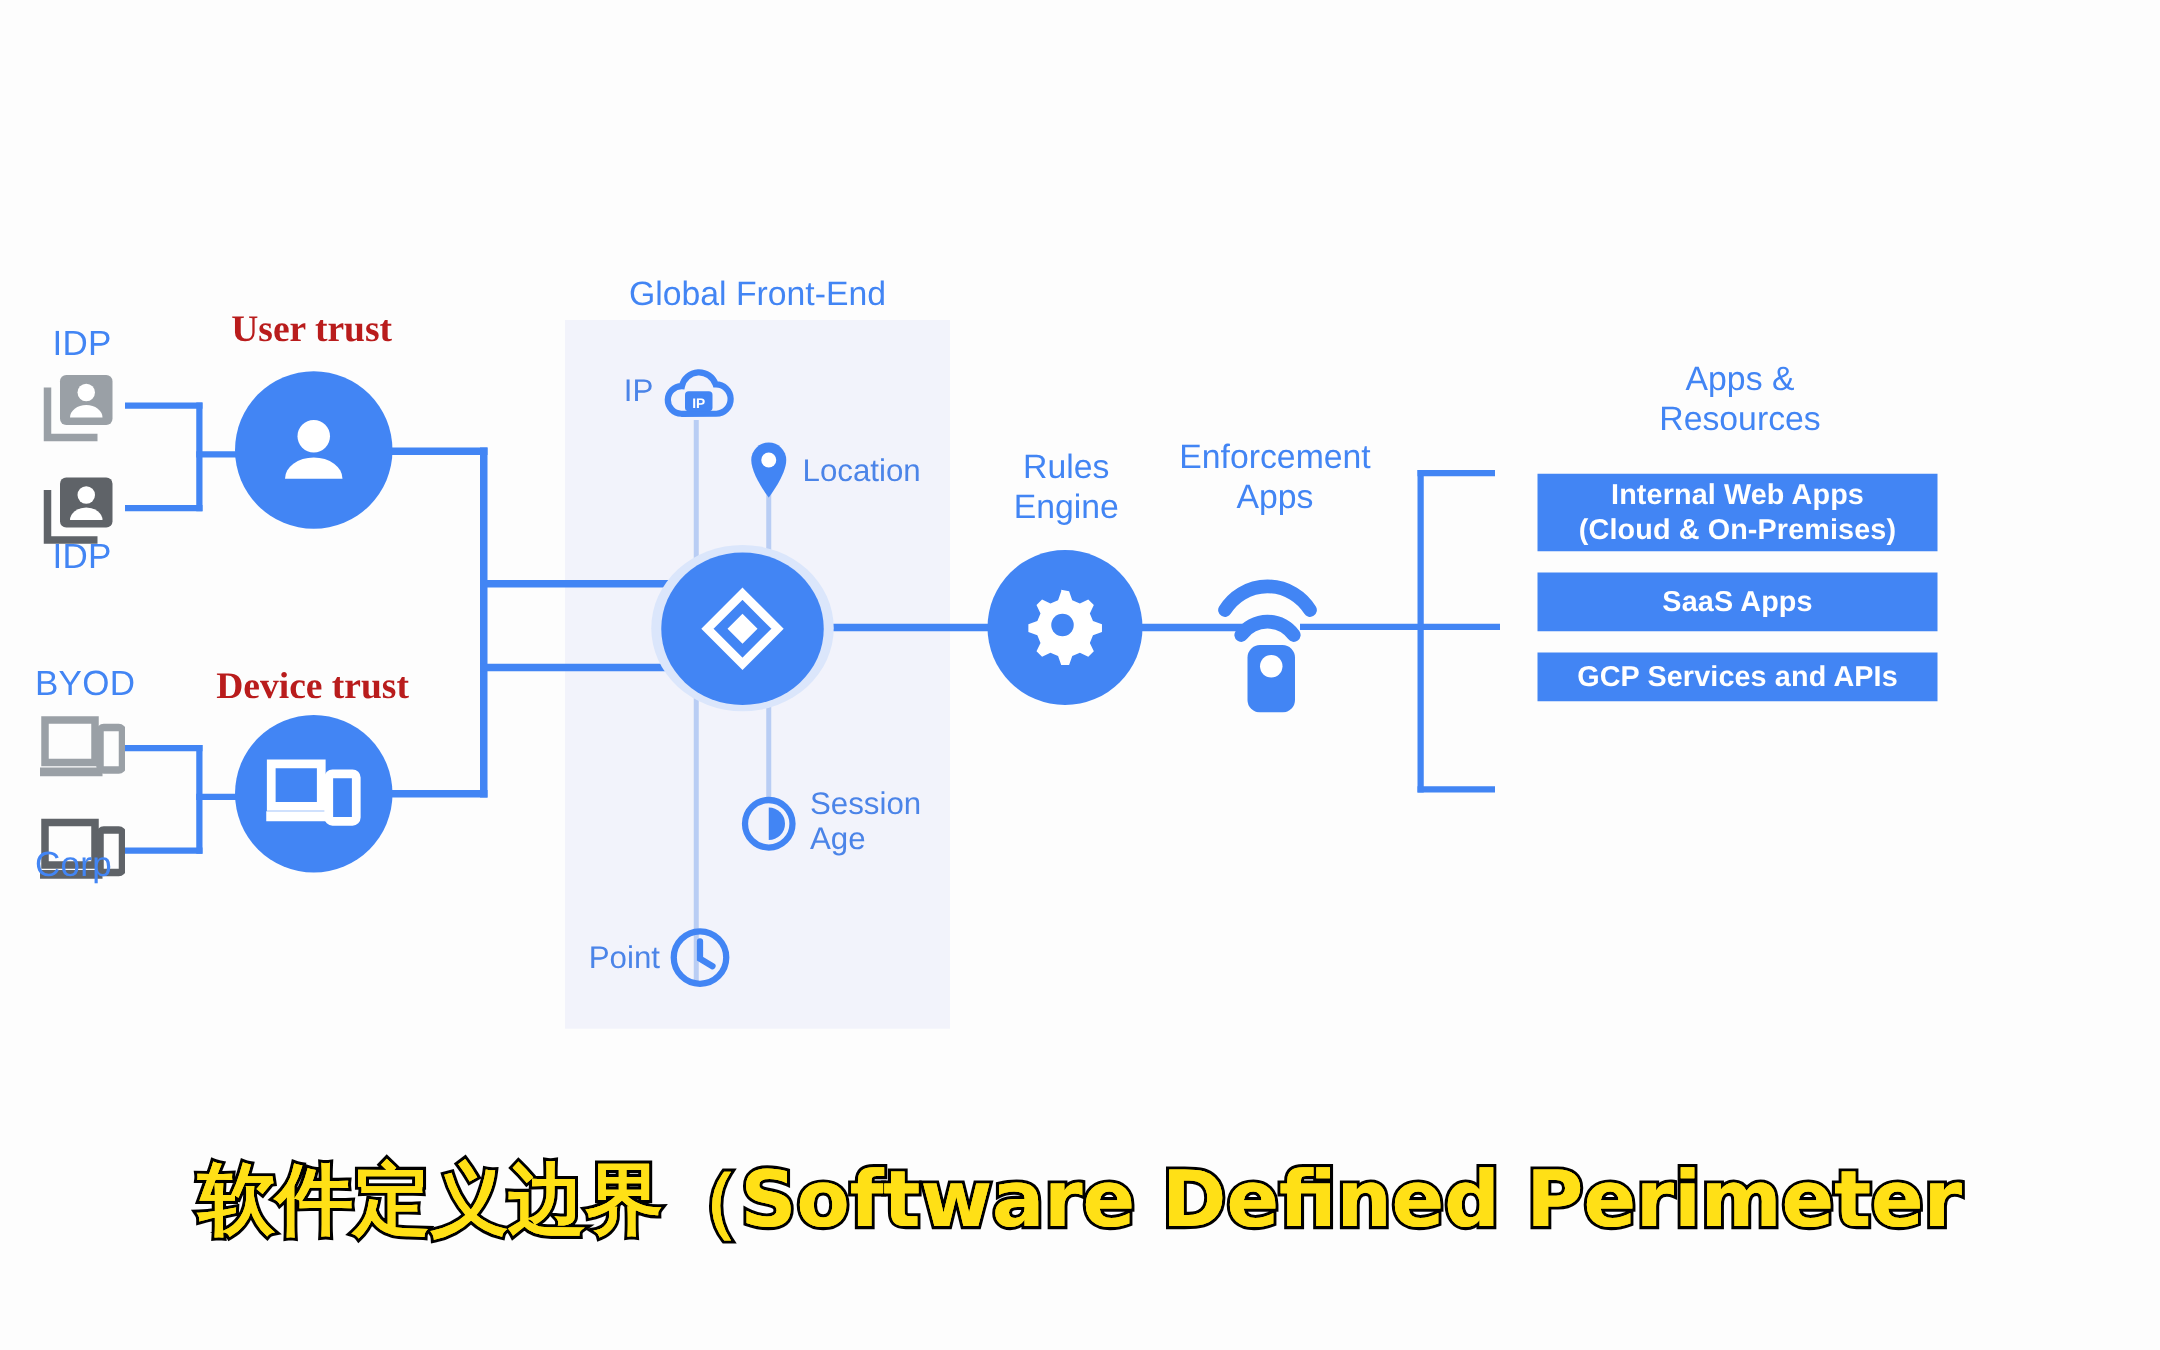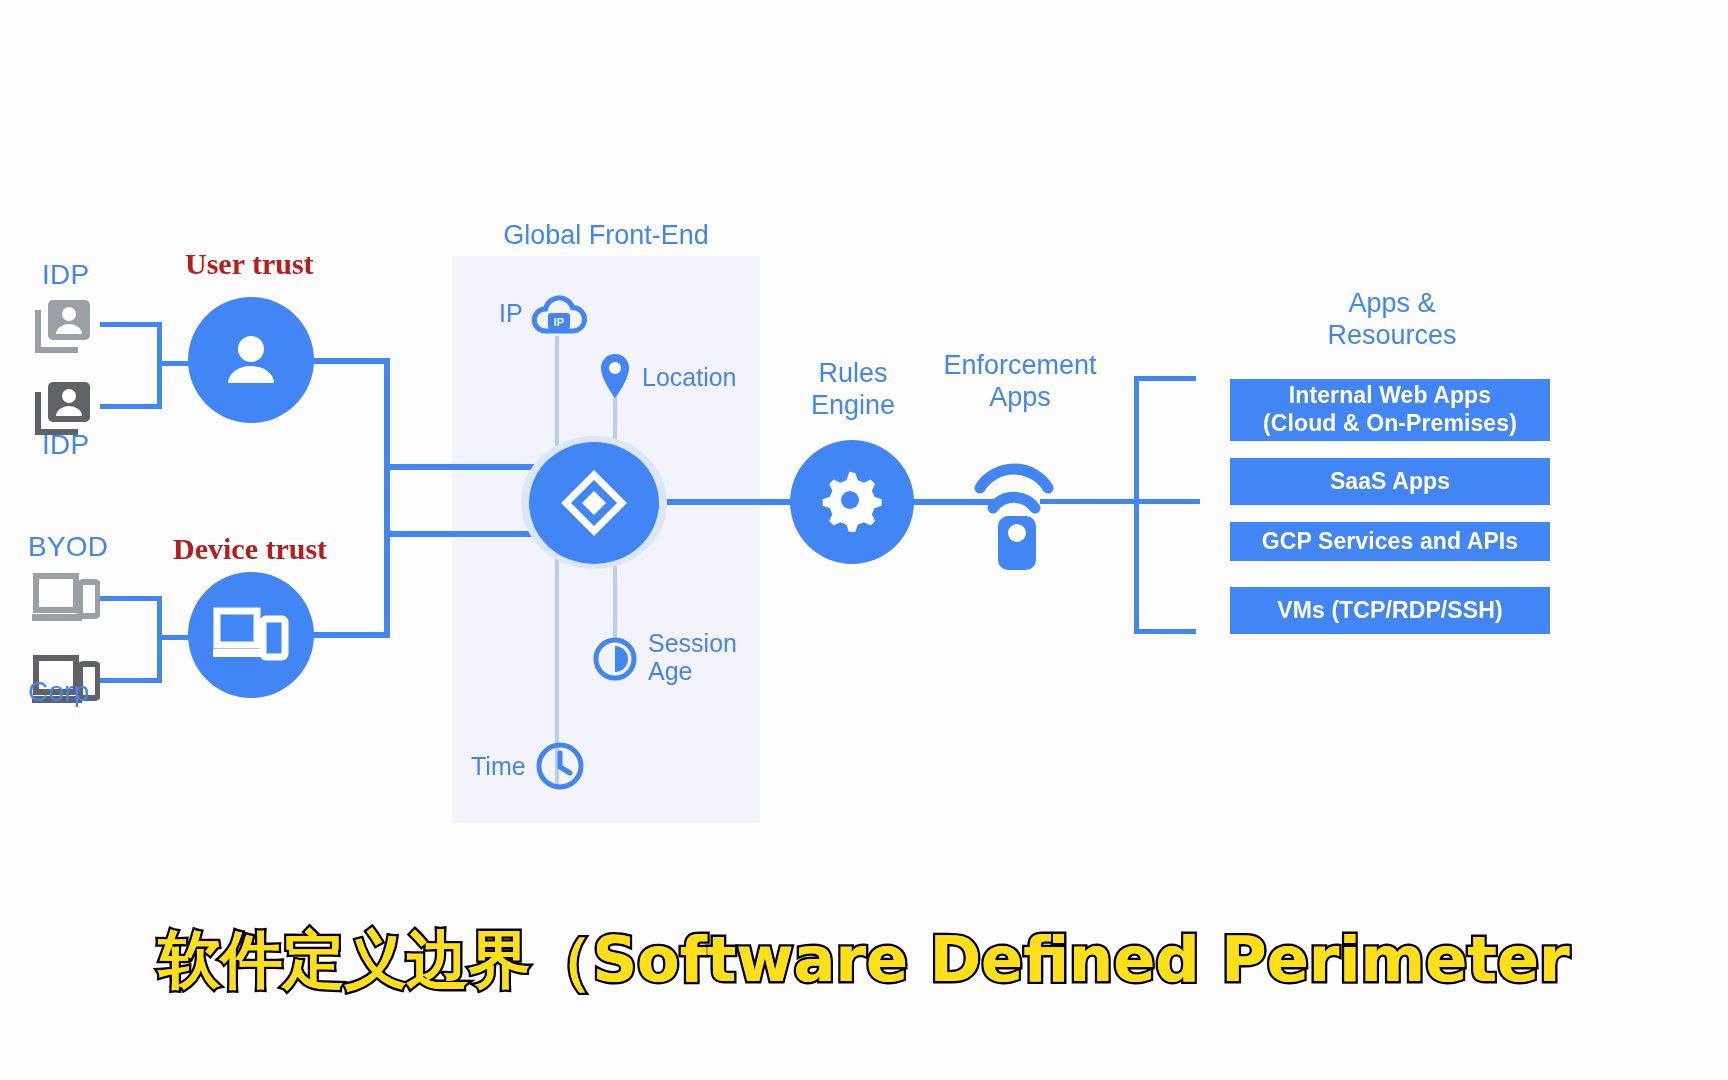--- a/index.html
+++ b/index.html
@@ -262,21 +262,21 @@
 
   <div class="abs" style="left:592px; top:636px;">
     <svg width="46" height="46" viewBox="0 0 46 46">
       <circle cx="23" cy="23" r="19" fill="none" stroke="#4285f4" stroke-width="5"></circle>
       <path d="M23 10 A13 13 0 0 1 23 36 Z" fill="#4285f4"></path>
     </svg>
   </div>
   <div class="abs lbl-attr" style="left:648px; top:629px;">Session
 Age</div>
 
-  <div class="abs lbl-attr" style="left:471px; top:752px;">Time</div>
+  <div class="abs lbl-attr" style="left:471px; top:752px;">Point</div>
   <div class="abs" style="left:534px; top:740px;">
     <svg width="52" height="52" viewBox="0 0 52 52">
       <circle cx="26" cy="26" r="21" fill="none" stroke="#4285f4" stroke-width="5"></circle>
       <path d="M26 13 L26 27 L36 33" fill="none" stroke="#4285f4" stroke-width="5" stroke-linecap="round"></path>
     </svg>
   </div>
 
   <div class="abs lbl-section" style="left:760px; top:330px; width:186px; white-space:pre-line;margin-top:28px;">Rules
 Engine</div>
   <div class="abs bigcircle" style="left:790px; top:440px; width:124px; height:124px;">
@@ -304,18 +304,17 @@
   <div class="abs lbl-section" style="left:1280px; top:288px; width:224px; white-space:pre-line;">Apps &amp;
 Resources</div>
 
   <div class="abs resbox" style="left:1230px; top:458px; width:320px; height:47px;">SaaS Apps</div>
 
   <div class="abs resbox" style="left:1230px; top:379px; width:320px; height:62px;">Internal Web Apps
 (Cloud &amp; On-Premises)</div>
 
   <div class="abs resbox" style="left:1230px; top:522px; width:320px; height:39px;">GCP Services and APIs</div>
 
-  <div class="abs resbox" style="left:1230px; top:587px; width:320px; height:47px;">VMs (TCP/RDP/SSH)</div>
 
   <div class="subtitle">软件定义边界（Software Defined Perimeter</div>
   <div class="subtitle-fill">软件定义边界（Software Defined Perimeter</div>
 
 </div>
 
 </body></html>

